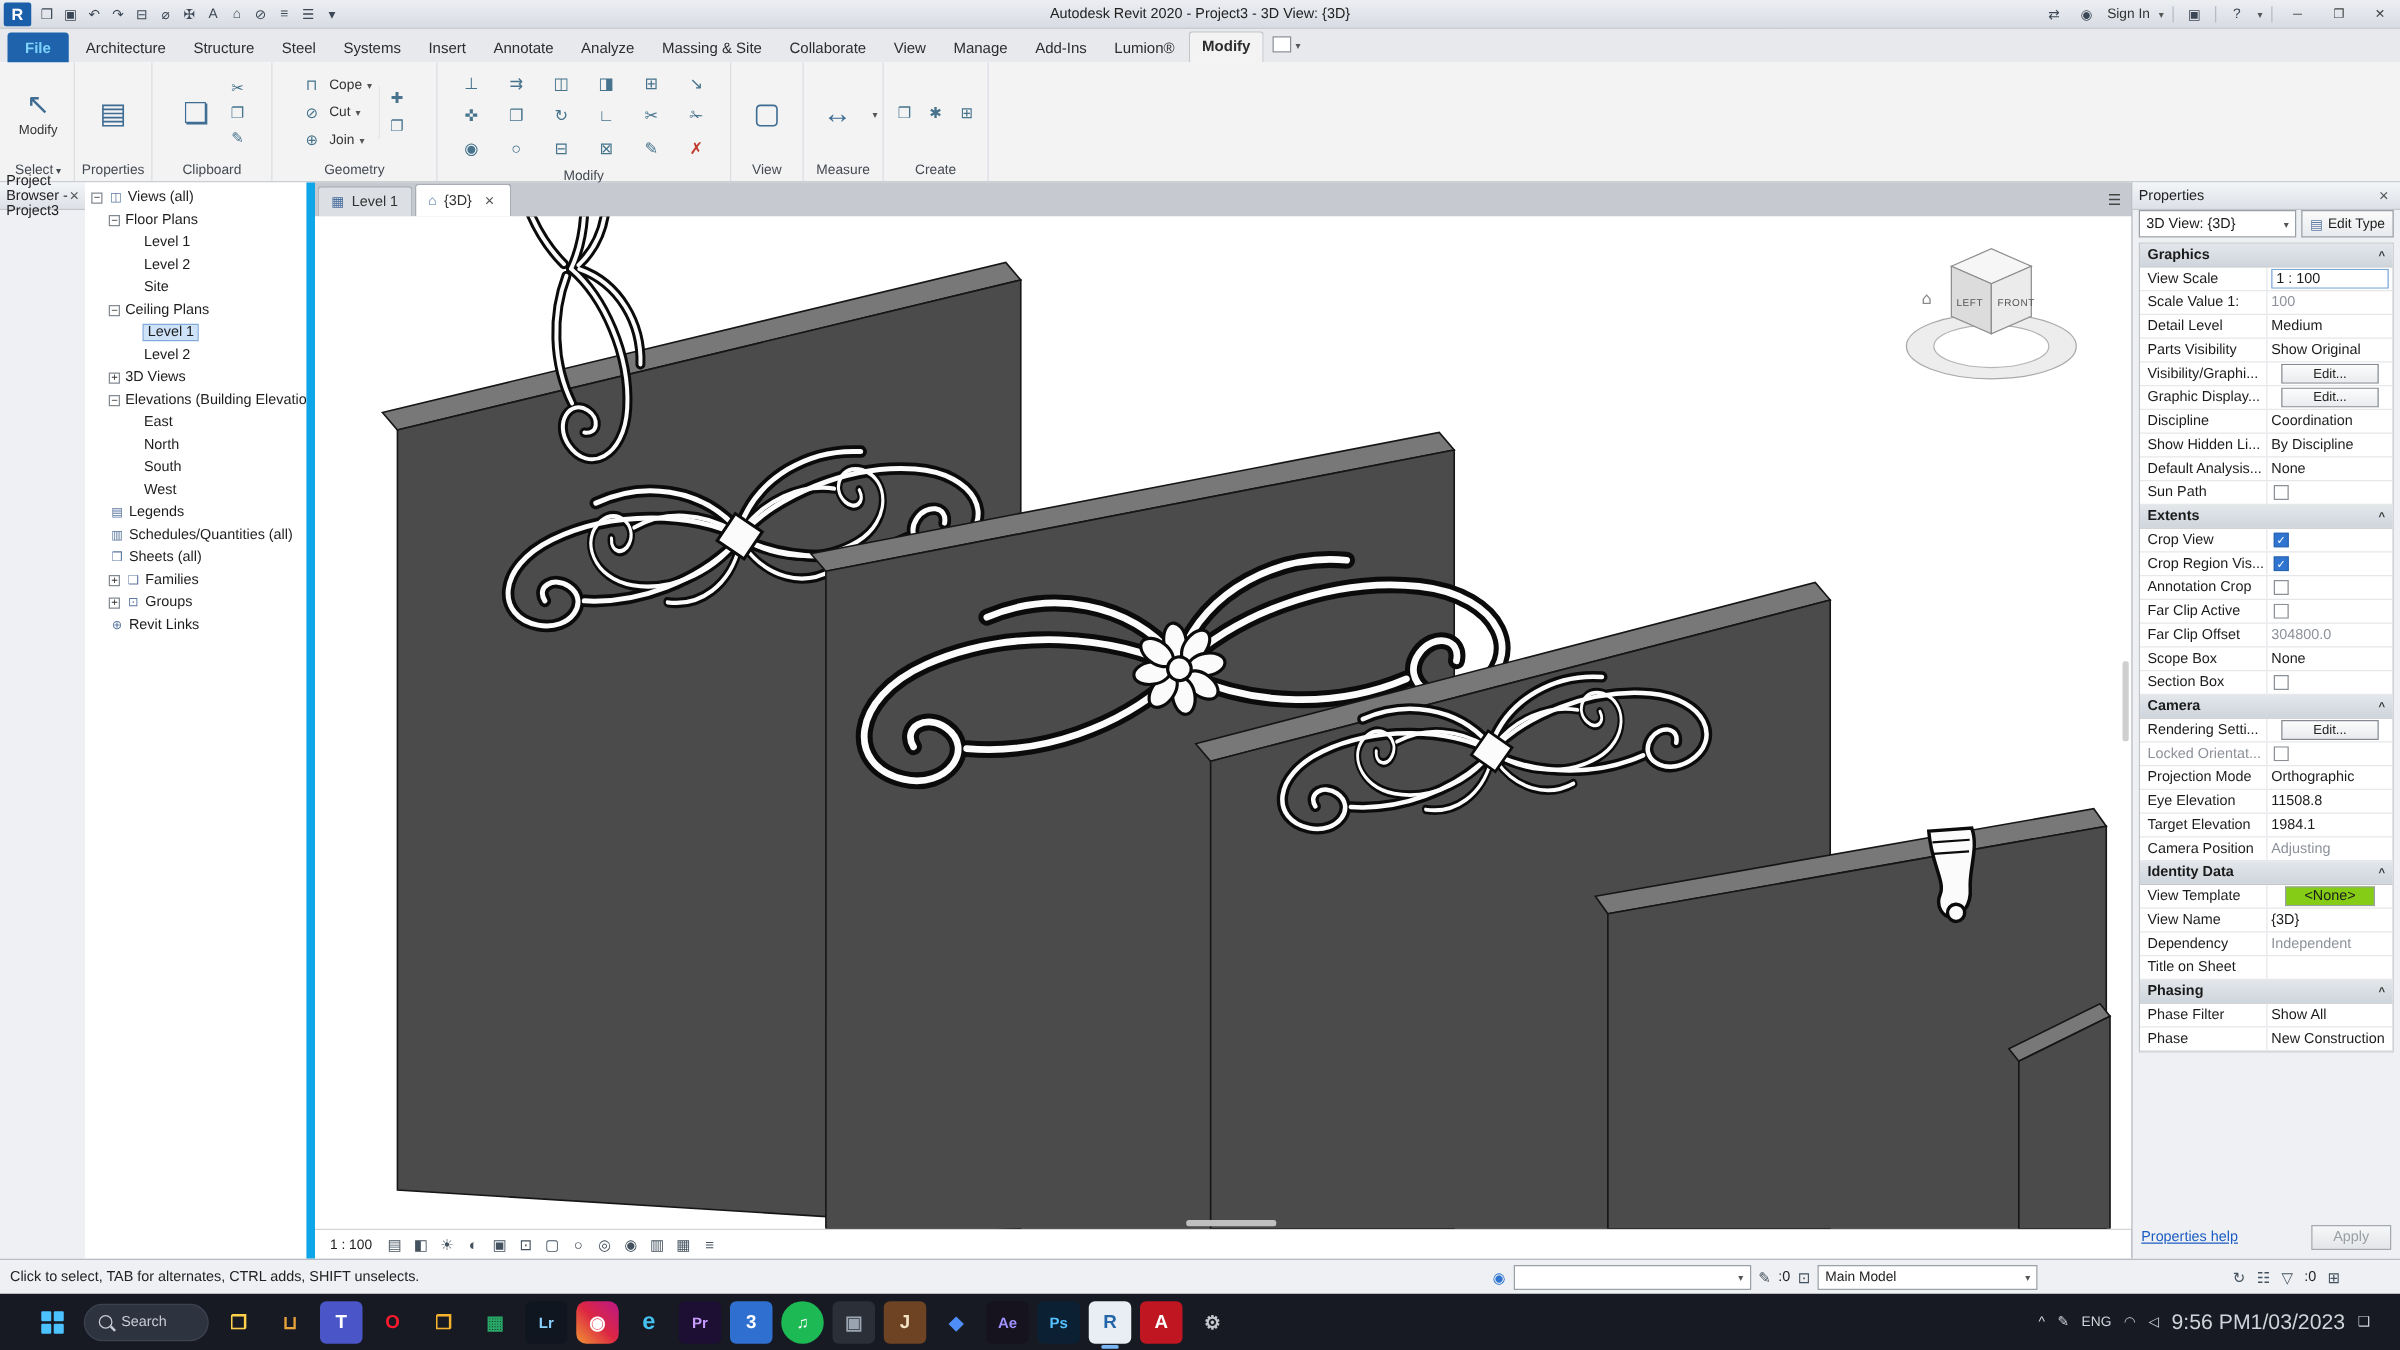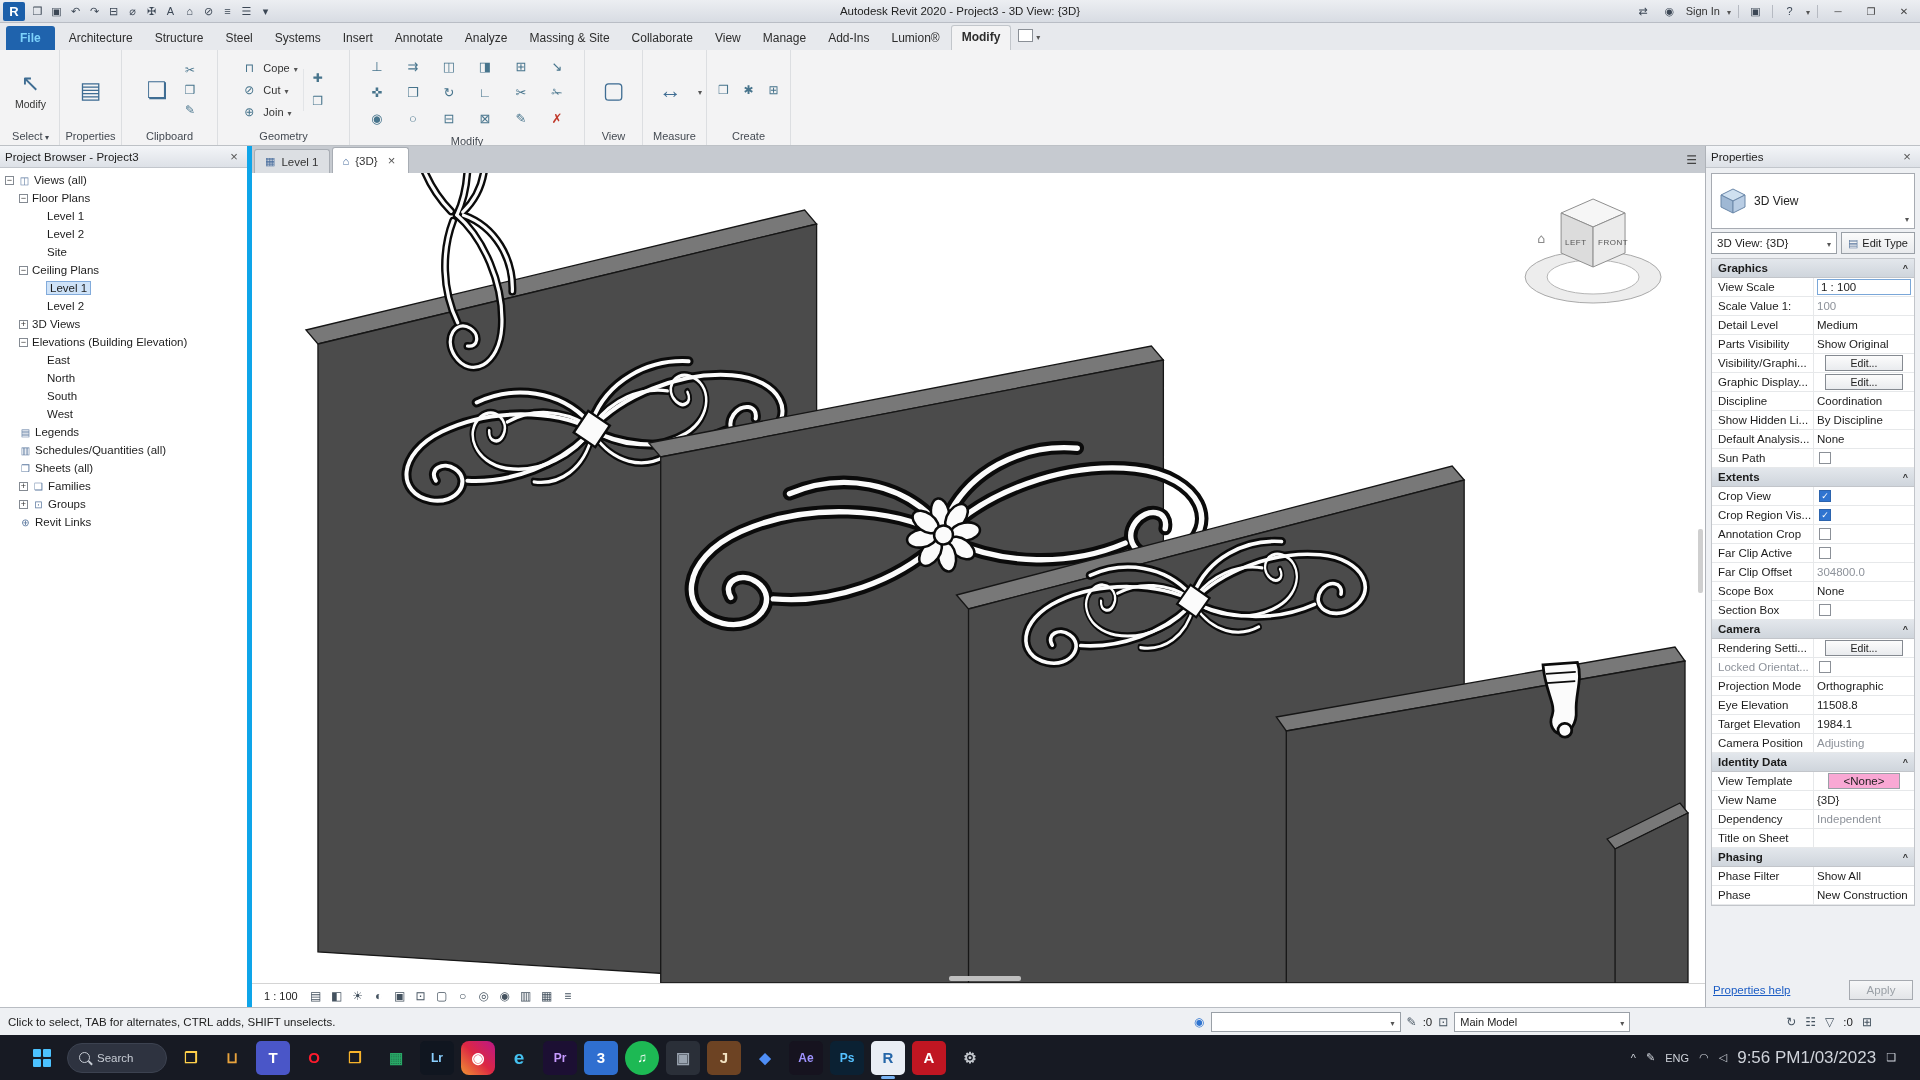--- a/index.html
+++ b/index.html
@@ -42,21 +42,21 @@
 .gitem{display:flex;align-items:center;gap:4px;height:22px;font-size:11px;color:#333;white-space:nowrap}
 .ddarrow::after{content:"▾";font-size:8px;color:#555}
 .mgrid{display:grid;grid-template-columns:repeat(6,36px);grid-auto-rows:26px;align-items:center;justify-items:center}
 .mgrid .sicon{font-size:13px}
 .red{color:#c0392b !important}
 
 
 .main{flex:1;display:flex;min-height:0}
 
 
-.pbrowser{width:252px;flex:0 0 252px;background:#eef0f3;border-right:5px solid #0ea5e9;display:flex;flex-direction:column}
+.pbrowser{width:252px;flex:0 0 252px;background:#eef0f3;border-right:7px solid #0ea5e9;display:flex;}
 .phd{height:22px;flex:0 0 22px;background:linear-gradient(#f3f5f8,#dde1e7);border-bottom:1px solid #c2c6cc;display:flex;align-items:center;font-size:11.5px;padding:0 5px;color:#222}
 .xclose{margin-left:auto;width:16px;height:16px;display:flex;align-items:center;justify-content:center;font-size:10px;color:#555}
 .xclose::before{content:"×";font-size:13px}
 .tree{flex:1;background:#fff;font-size:11.5px;padding-top:3px;overflow:hidden}
 .ti{display:flex;align-items:center;height:18px;white-space:nowrap;color:#1d1d1d}
 .exp{width:9px;height:9px;flex:0 0 9px;border:1px solid #848a92;background:#fff;margin-right:4px;display:flex;align-items:center;justify-content:center;font-size:9px;color:#333;line-height:1}
 .exp.minus::before{content:"−"}
 .exp.plus::before{content:"+"}
 .tico{width:13px;margin-right:3px;font-size:10px;color:#5d7aa0;text-align:center}
 .ico-views::before{content:"◫"}
@@ -119,21 +119,21 @@
 .prow{display:flex;height:19px;border-bottom:1px solid #e6e8ea;align-items:center}
 .plabel{width:102px;flex:0 0 102px;align-self:stretch;display:flex;align-items:center;padding-left:6px;border-right:1px solid #e6e8ea;overflow:hidden;white-space:nowrap}
 .pval{flex:1;padding:0 3px;overflow:hidden;white-space:nowrap;display:flex;align-items:center;min-width:0}
 .vdis .pval{color:#8d929a}
 .ldis .plabel{color:#8d929a}
 .pinput{flex:1;height:16px;border:1px solid #7aa7d8;display:flex;align-items:center;padding:0 3px;background:#fff}
 .pbtn{margin:0 auto;width:78px;height:16px;border:1px solid #858a91;background:linear-gradient(#fcfcfc,#e9ebee);font-size:10.5px;display:flex;align-items:center;justify-content:center;color:#222}
 .chkbox{width:12px;height:12px;border:1px solid #8b9097;background:#fff;margin-left:2px;display:flex;align-items:center;justify-content:center;font-size:9px;color:#fff;line-height:1}
 .chkbox.on{background:#2f74d0;border-color:#2b63ad}
 .chkbox.on::before{content:"✓"}
-.pnone{margin:0 auto;min-width:72px;height:16px;border:1px solid #9aa0a7;display:flex;align-items:center;justify-content:center;padding:0 4px;background:#f9a8d4}
+.pnone{margin:0 auto;min-width:72px;height:16px;border:1px solid #9aa0a7;display:flex;align-items:center;justify-content:center;padding:0 4px;background:#84cc16}
 .pfoot{margin-top:auto;display:flex;align-items:center;padding:5px 7px 7px}
 .plink{color:#1b5cc4;text-decoration:underline;font-size:11.5px}
 .applybtn{margin-left:auto;width:64px;height:20px;border:1px solid #a6aab0;background:linear-gradient(#f6f7f8,#e3e5e8);color:#9aa0a6;font-size:11.5px;display:flex;align-items:center;justify-content:center}
 
 
 .statusbar{height:28px;flex:0 0 28px;background:#eef0f3;border-top:1px solid #b9bdc3;display:flex;align-items:center;font-size:11.5px;color:#222;padding:0 8px;gap:6px}
 .sb-group{display:flex;align-items:center;gap:6px}
 .g1{margin-left:auto}
 .g2{margin-left:150px;padding-right:40px;gap:9px}
 .sselect{width:190px;height:20px;background:#fff;border:1px solid #9aa0a7;display:flex;align-items:center;padding:0 5px;font-size:11px}
@@ -561,31 +561,20 @@
         <span class="sicon">≡</span>
       </div>
     </div>
 
     <div class="props">
       <div class="phd">
         <span>Properties</span>
         <span class="xclose"></span>
       </div>
 
-      <div class="typesel">
-        <span class="typeico">
-          <svg width="30" height="30" viewBox="0 0 30 30">
-              <polygon points="15,3 27,9 15,15 3,9" fill="#cfe0f0" stroke="#6a87a8"></polygon>
-              <polygon points="3,9 15,15 15,27 3,21" fill="#9fb8d4" stroke="#6a87a8"></polygon>
-              <polygon points="27,9 15,15 15,27 27,21" fill="#b9cde4" stroke="#6a87a8"></polygon>
-            </svg>
-        </span>
-        <span class="typename">3D View</span>
-        <span class="ddarrow tsarrow"></span>
-      </div>
 
       <div class="comborow">
         <div class="combo">
           <span>3D View: {3D}</span>
           <span class="ddarrow"></span>
         </div>
         <div class="etbtn">
           <span class="eticon">▤</span>
           <span>Edit Type</span>
         </div>

